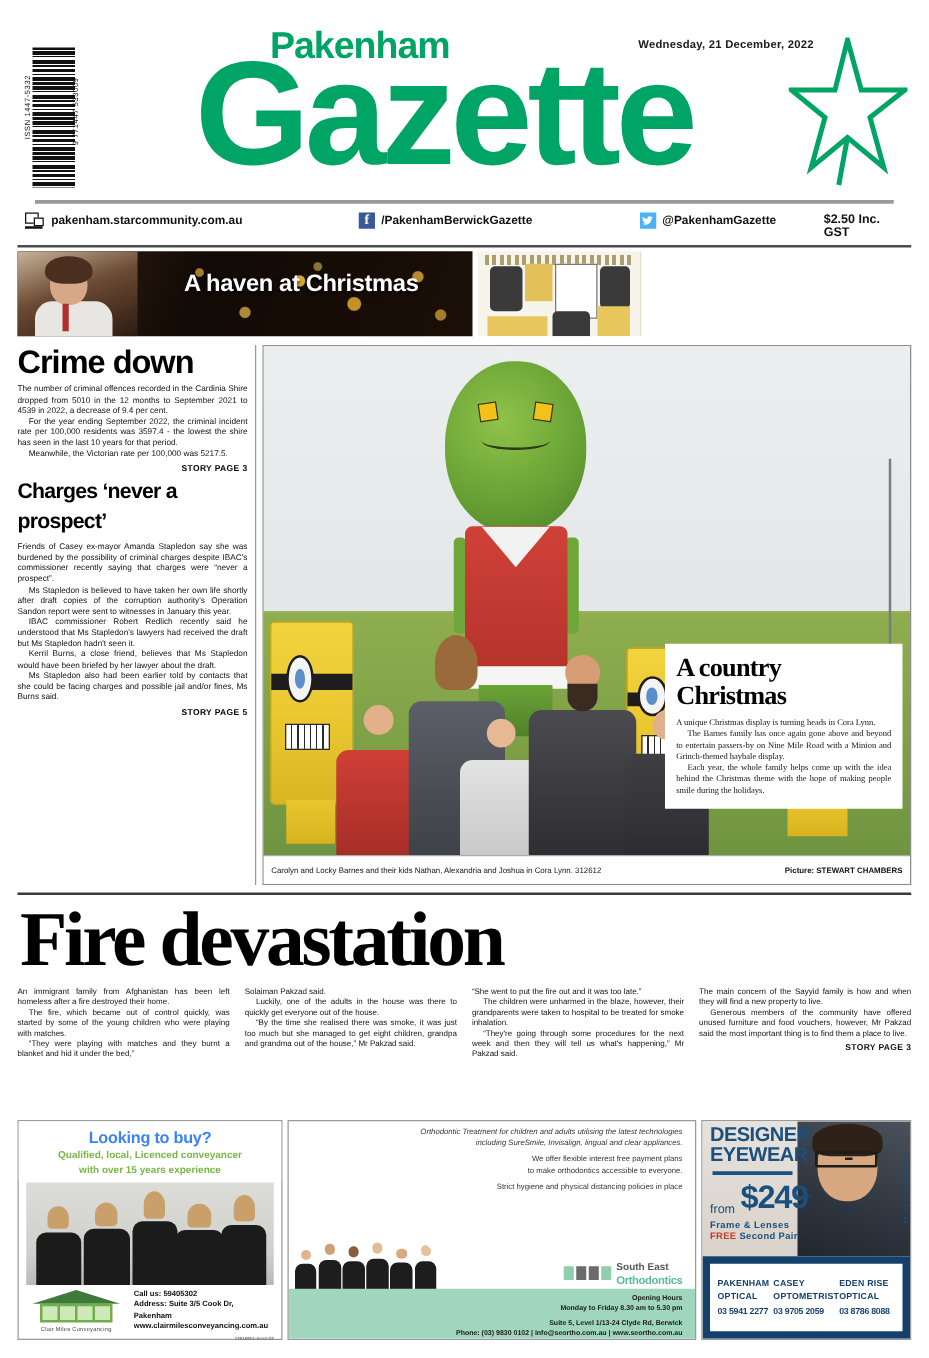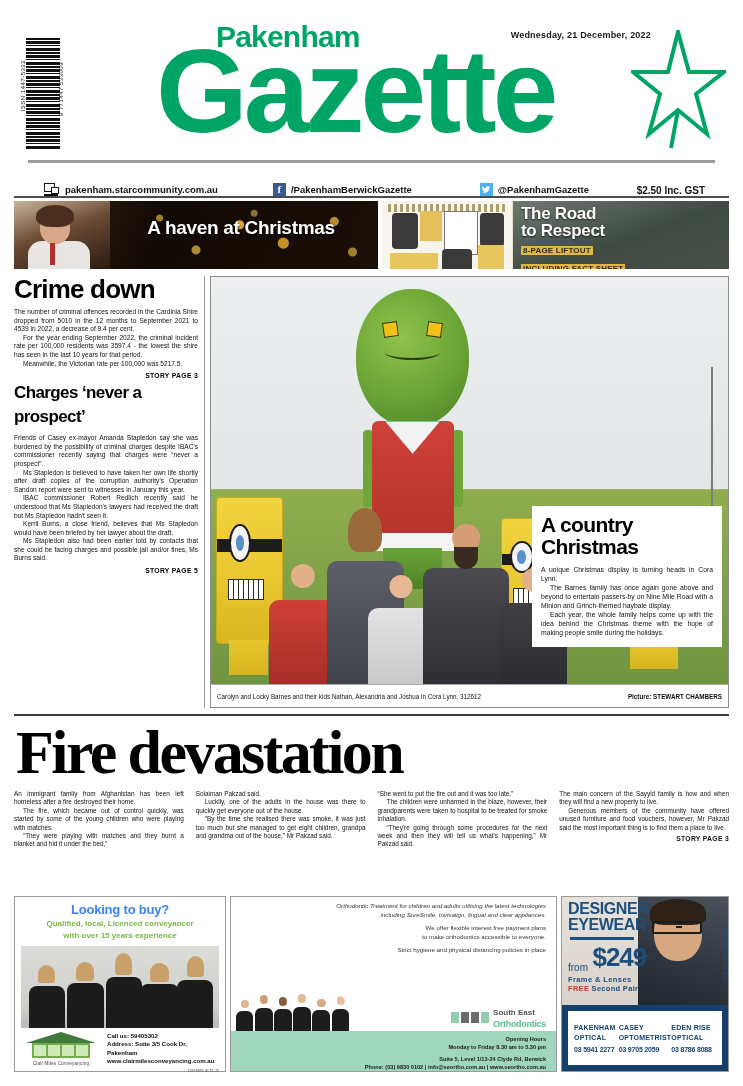--- a/index.html
+++ b/index.html
@@ -56,28 +56,28 @@
     color: #00a464; letter-spacing: -4px;
   }
   .mast-star { position: absolute; right: -2px; top: 10px; }
   .mast-rule {
     position: absolute; left: 14px; right: 14px; top: 160px;
     height: 3px; background: #9a9a9a;
   }
 
   
   .contactbar {
-    position: absolute; left: 24px; right: 14px; top: 170px;
-    height: 26px; display: flex; align-items: flex-end;
-    font-size: 9.5px; font-weight: bold; color: #111;
+    position: absolute; left: 0; right: 14px; top: 170px;
+    height: 26px; display: flex; align-items: flex-start;
+    font-size: 9.5px; font-weight: bold; color: #111; gap: 38px;
   }
   .cb-item { display: flex; align-items: center; gap: 5px; }
   .cb-web { margin-left: 20px; }
   .cb-fb { margin-left: 55px; }
-  .cb-tw { margin-left: 48px; padding-left: 20px; }
+  .cb-tw { margin-left: 28px; padding-left: 20px; }
   .cb-price { margin-left: auto; margin-right: 24px; font-size: 10px; }
   .fb-sq {
     width: 13px; height: 13px; background: #3b5998; color: #fff;
     font-size: 11px; font-weight: bold; line-height: 13px; text-align: center;
     font-family: "Liberation Serif", serif;
   }
   .tw-sq {
     width: 13px; height: 13px; background: #4ab3f4;
     display: flex; align-items: center; justify-content: center;
   }
@@ -155,20 +155,21 @@
     font-family: "Liberation Sans", sans-serif; }
   .bodytext p { text-indent: 9px; }
   .bodytext p.first { text-indent: 0; }
   .storyref { font-size: 6.8px; font-weight: bold; text-align: right; margin-top: 4px; letter-spacing: .3px; }
 
   
   .photo-wrap { position: absolute; left: 196px; top: 0; right: 0; height: 432px; border: 1px solid #8c8c8c; }
   .photo {
     position: absolute; left: 0; top: 0; right: 0; height: 408px; overflow: hidden;
     background: linear-gradient(to bottom, #eceff0 0%, #e3e7e8 52%, #8fae4e 52%, #6f9440 100%);
+    font-family: Liberation Serif, serif;
   }
   .sky-line { position:absolute; left:0; right:0; top:52%; height:1px; background:#9fb36a; }
   .grinch { position: absolute; left: 28%; top: 3%; width: 22%; height: 72%; }
   .g-head { position:absolute; left:0; top:0; width:100%; height:47%; border-radius:48%;
     background: radial-gradient(circle at 40% 35%, #8fc24a 0%, #69a335 55%, #4e7f28 100%); }
   .g-eye { position:absolute; top:24%; width:13%; height:11%; background:#f2c21b; border:1.5px solid #2d3b17; transform: rotate(-8deg); }
   .g-eye.l { left: 24%; }
   .g-eye.r { right: 24%; transform: rotate(8deg); }
   .g-mouth { position:absolute; left:26%; top:40%; width:48%; height:11%; border-bottom:2px solid #2d3b17; border-radius:0 0 50% 50%; }
   .g-body { position:absolute; left:14%; top:45%; width:72%; height:40%;
@@ -396,28 +397,20 @@
       <div class="pr-doc">
         <span class="prd-top"></span>
           <span class="prd-b1"></span>
           <span class="prd-b2"></span>
           <span class="prd-b3"></span>
         <span class="prd-b4"></span>
           <span class="prd-b5"></span>
           <span class="prd-b6"></span>
           <span class="prd-b7"></span>
       </div>
-      <div class="pr-road">
-        <div class="pr-road-inner">
-          <div class="rr-h">The Road</div>
-          <div class="rr-h">to Respect</div>
-          <div><span class="rr-s1">8-PAGE LIFTOUT</span></div>
-          <div><span class="rr-s2">INCLUDING FACT SHEET</span></div>
-        </div>
-      </div>
     </div>
   </div>
 
   <div class="main">
 
     <div class="col-left">
       <div class="hl-crime">Crime down</div>
       <div class="bodytext">
         <p class="first">The number of criminal offences recorded in the Cardinia Shire dropped from 5010 in the 12 months to September 2021 to 4539 in 2022, a decrease of 9.4 per cent.</p>
         <p>For the year ending September 2022, the criminal incident rate per 100,000 residents was 3597.4 - the lowest the shire has seen in the last 10 years for that period.</p>

